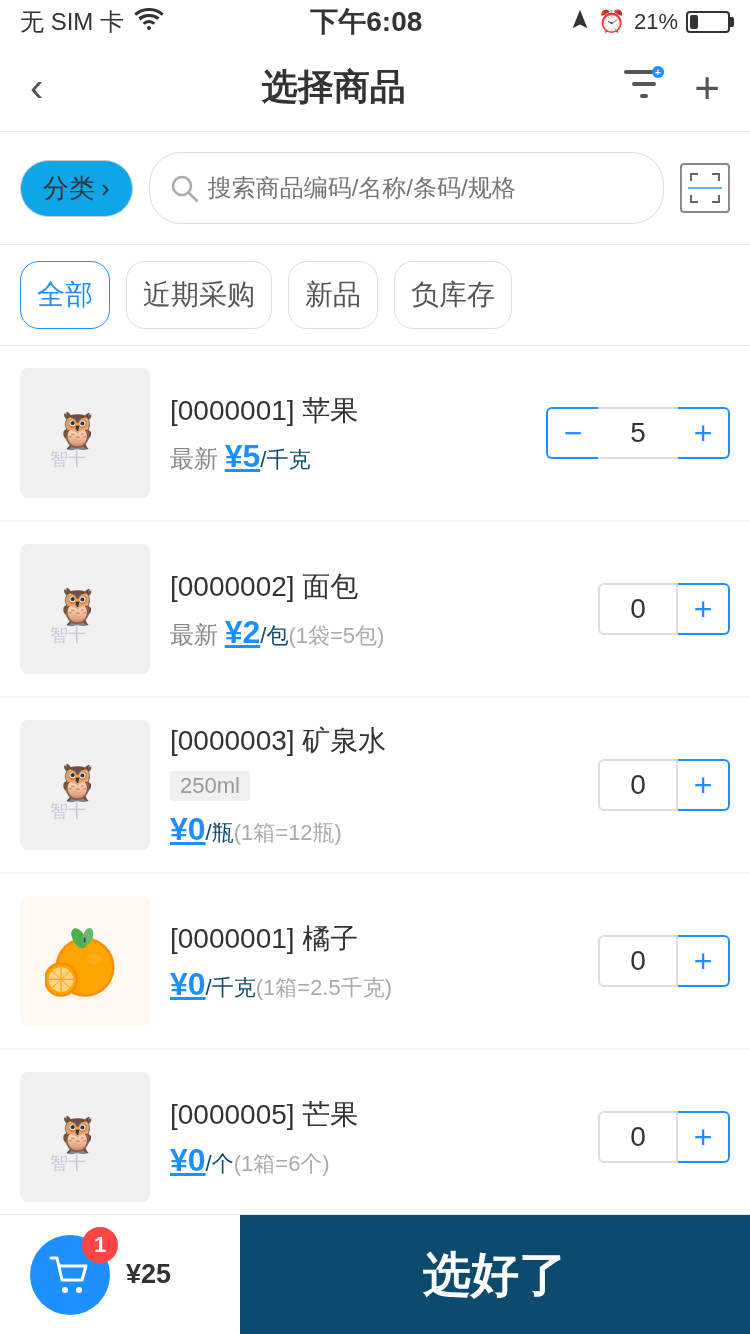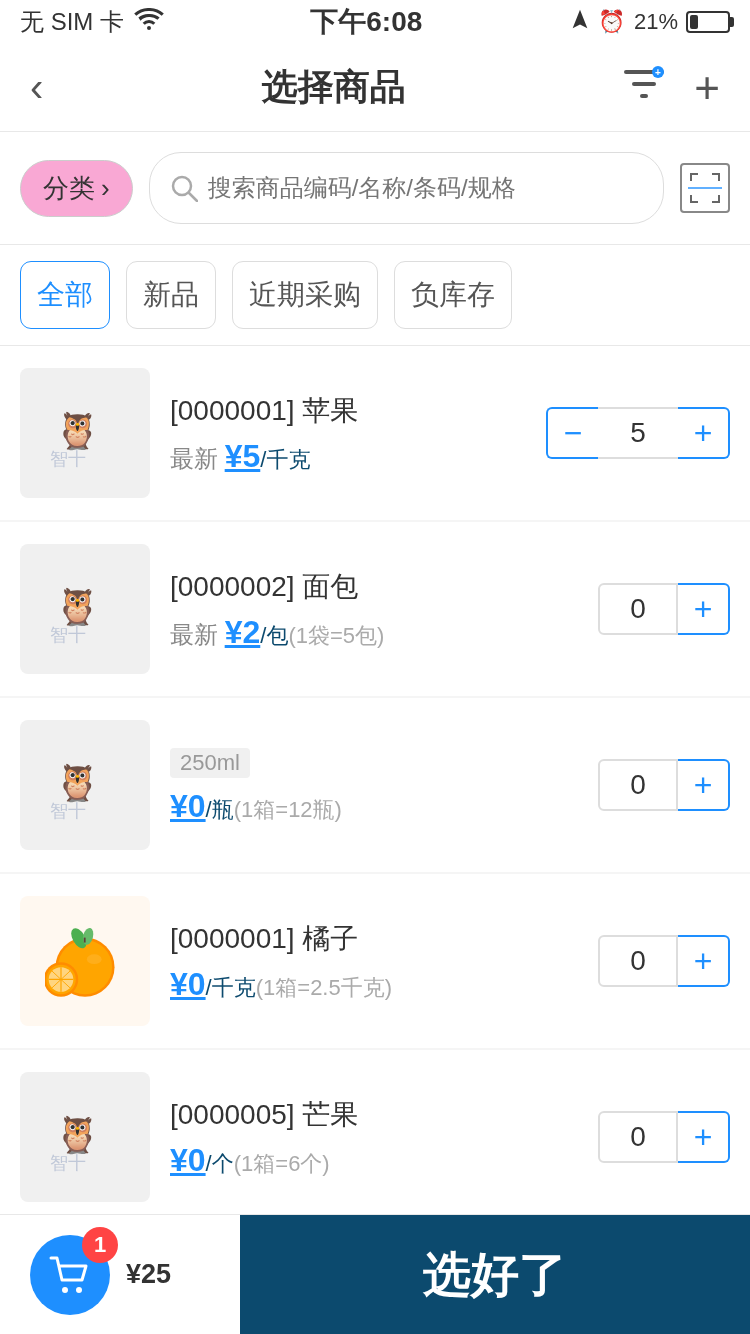--- a/index.html
+++ b/index.html
@@ -57,21 +57,21 @@
       align-items: center;
       gap: 16px;
       border-bottom: 1px solid #e8e8e8;
     }
     .category-btn {
       border: 1px solid #ccc;
       border-radius: 30px;
       padding: 10px 22px;
       font-size: 26px;
       color: #333;
-      background: #f9a8d4;
+      background: #0ea5e9;
       white-space: nowrap;
       display: flex; align-items: center; gap: 6px;
     }
     .search-box {
       flex: 1;
       height: 72px;
       border: 1px solid #ddd;
       border-radius: 32px;
       display: flex;
       align-items: center;
@@ -95,21 +95,21 @@
     
     .tab-row {
       background: #fff;
       display: flex;
       padding: 16px 20px;
       gap: 16px;
       border-bottom: 1px solid #e8e8e8;
     }
     .tab-item {
       padding: 14px 16px;
-      border-radius: 11px;
+      border-radius: 19px;
       font-size: 28px;
       color: #555;
       border: 1px solid #ddd;
       background: #fff;
       cursor: pointer;
     }
     .tab-item.active {
       color: #1e8fff;
       border-color: #1e8fff;
       background: #fff;
@@ -328,22 +328,22 @@
       <rect x="2" y="24" width="2" height="8" fill="#666"></rect>
       <rect x="24" y="30" width="8" height="2" fill="#666"></rect>
       <rect x="30" y="24" width="2" height="8" fill="#666"></rect>
       <rect x="0" y="16" width="34" height="2" fill="#1e8fff" opacity="0.7"></rect>
     </svg>
   </div>
 </div>
 
 <div class="tab-row">
   <button class="tab-item active">全部</button>
+  <button class="tab-item">近期采购</button>
   <button class="tab-item">新品</button>
-  <button class="tab-item">近期采购</button>
   <button class="tab-item">负库存</button>
 </div>
 
 <div class="product-list">
 
   <div class="product-item">
     <div class="product-thumb">
       <svg viewBox="0 0 80 80">
         <text x="10" y="50" font-size="36" fill="#c8c8c8">🦉</text>
         <text x="5" y="72" font-size="18" fill="#c0c8d8">智十</text>
@@ -382,20 +382,21 @@
   </div>
 
   <div class="product-item">
     <div class="product-thumb">
       <svg viewBox="0 0 80 80">
         <text x="10" y="50" font-size="36" fill="#c8c8c8">🦉</text>
         <text x="5" y="72" font-size="18" fill="#c0c8d8">智十</text>
       </svg>
     </div>
     <div class="product-info">
+      <div class="product-name">[0000003] 矿泉水</div>
       <div class="product-spec">250ml</div>
       <div class="product-price">
         <span class="price-val">¥0</span><span class="price-unit">/瓶</span><span class="price-note">(1箱=12瓶)</span>
       </div>
     </div>
     <div class="qty-control">
       <input class="qty-input" type="text" value="0" style="border-radius: 6px 0px 0px 6px; border: 2px solid rgb(221, 221, 221);">
       <button class="qty-btn plus">+</button>
     </div>
   </div>

